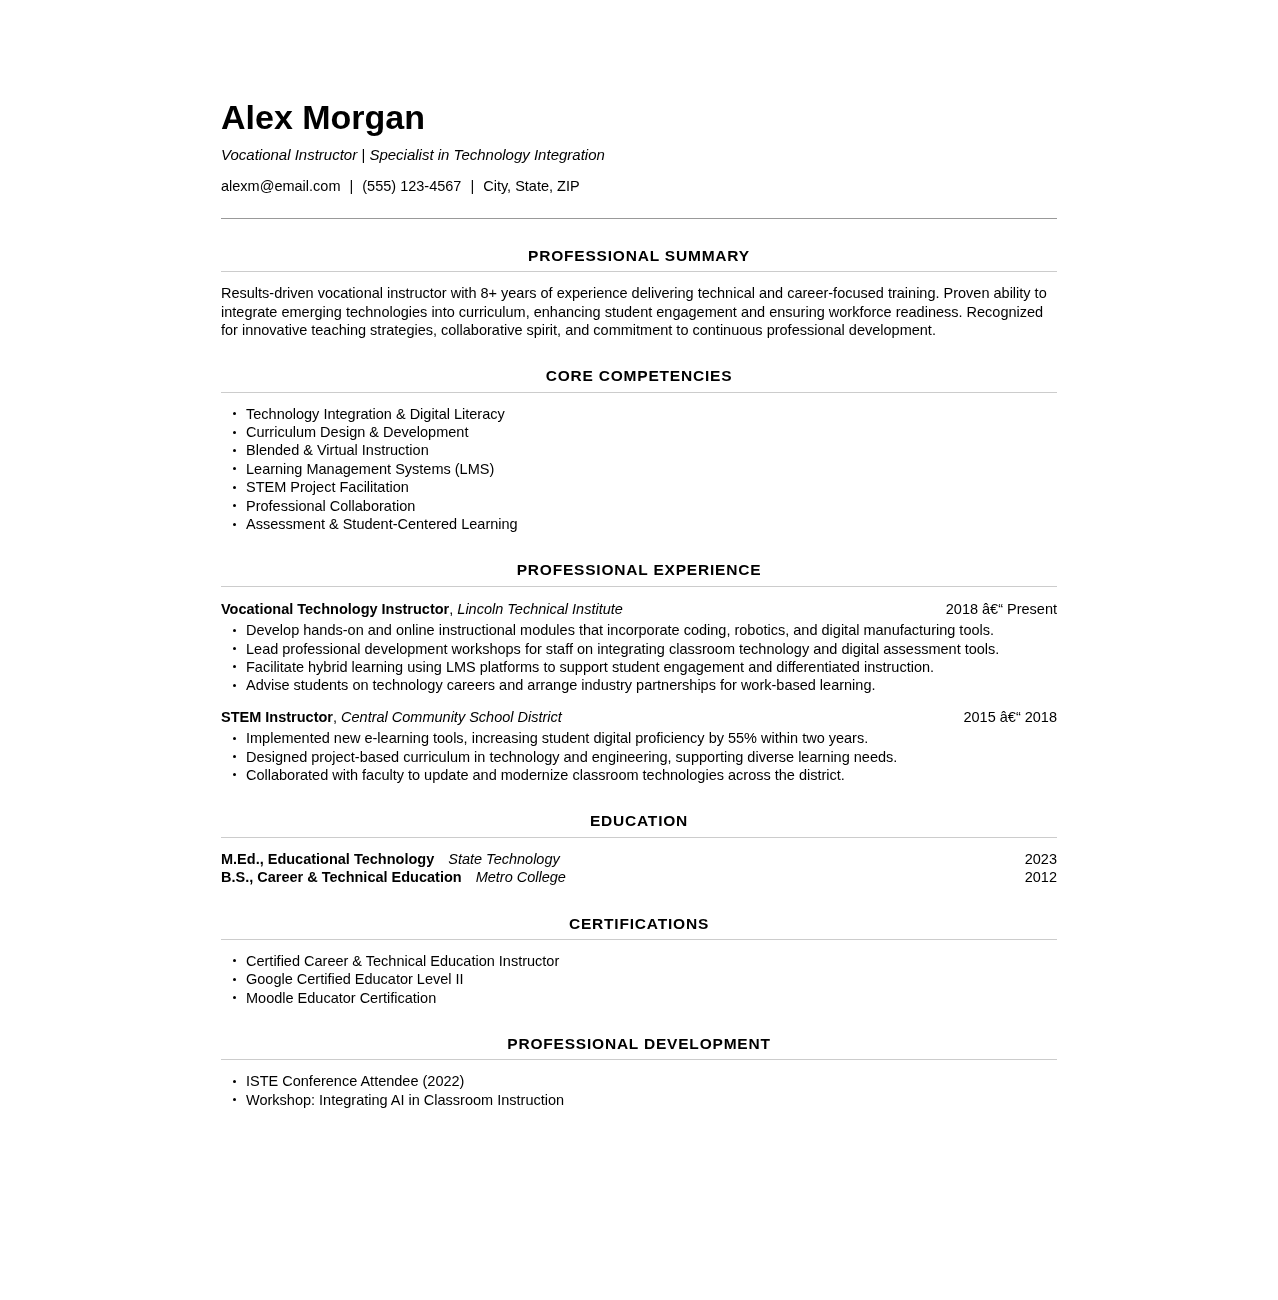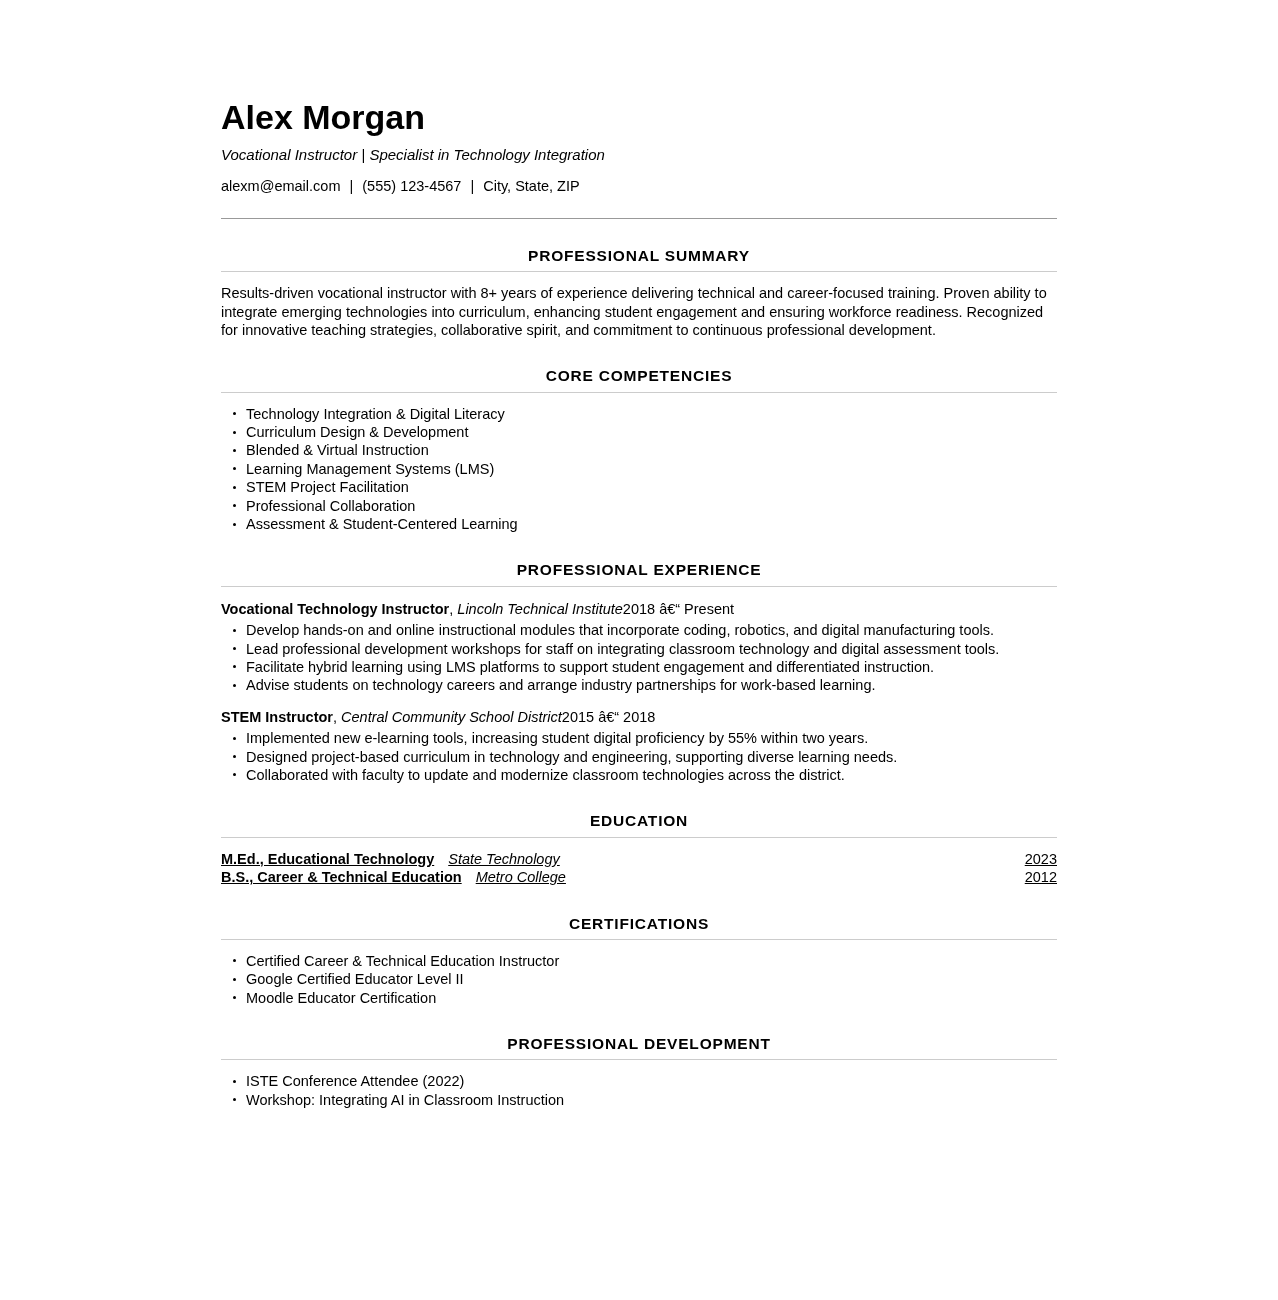--- a/index.html
+++ b/index.html
@@ -79,21 +79,21 @@
     height: 3px;
     border-radius: 50%;
     background: var(--text, #000);
   }
   
   .job {
     margin-top: 13px;
   }
   .job-header {
     display: flex;
-    justify-content: flex-start;
+    justify-content: space-between;
     align-items: baseline;
   }
   .job-title {
     font-weight: bold;
   }
   .company {
     font-style: italic;
   }
   .dates {
     white-space: nowrap;
@@ -102,21 +102,20 @@
     margin-top: 3px;
   }
   
   .edu-list {
     margin-top: 12px;
   }
   .edu-row {
     display: flex;
     align-items: flex-end;
     line-height: 18.5px;
-    text-decoration: underline;
   }
   .degree {
     font-weight: bold;
   }
   .school {
     font-style: italic;
     margin-left: 14px;
   }
   .year {
     margin-left: auto;

